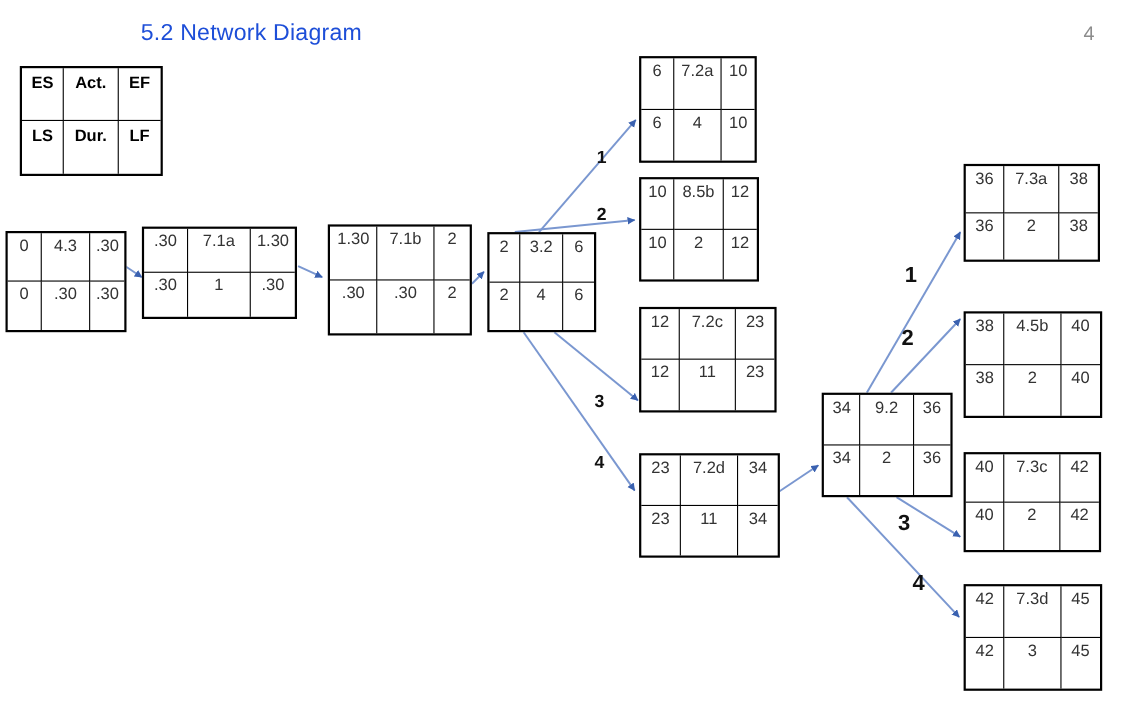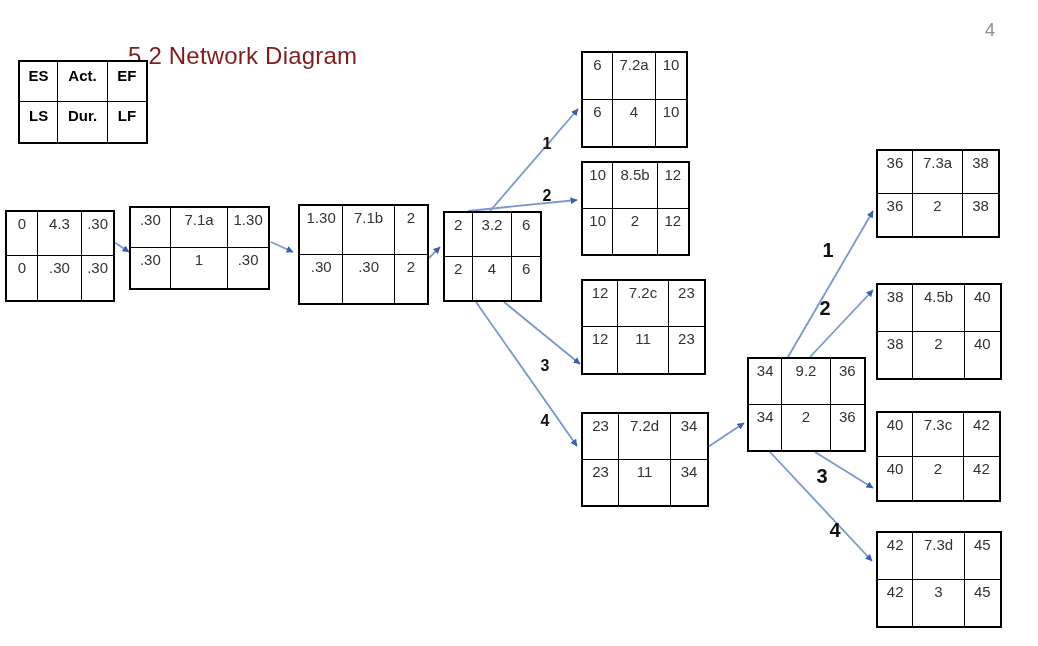--- a/index.html
+++ b/index.html
@@ -3,21 +3,21 @@
 <meta charset="utf-8">
 <style>
   * { box-sizing: border-box; margin: 0; padding: 0; }
   html, body { background: #ffffff; }
   body {
     width: 1038px; height: 646px; position: relative; overflow: hidden;
     font-family: "Liberation Sans", sans-serif;
   }
   .slide-title {
     position: absolute; left: 128px; top: 18px;
-    font-size: 24px; color: #7f1d1d; letter-spacing: 0.2px; margin-top: 24px;
+    font-size: 21px; color: #1d4ed8; letter-spacing: 0.2px;
   }
   .page-number {
     position: absolute; left: 975px; top: 20px; width: 30px;
     font-size: 18px; color: #8c8c8c; text-align: center;
   }
   .node {
     position: absolute; background: #ffffff;
     border: 2px solid #000;
     display: grid;
     grid-template-columns: 1fr 1.45fr 1fr;
@@ -59,21 +59,21 @@
   <line x1="468" y1="211" x2="577" y2="200" stroke-width="1.8" marker-end="url(#ah)" stroke="#7a97d0"></line>
   <line x1="504" y1="302" x2="580" y2="364" stroke-width="1.8" marker-end="url(#ah)" stroke="#7a97d0"></line>
   <line x1="476" y1="302" x2="577" y2="446" stroke-width="1.8" marker-end="url(#ah)" stroke="#7a97d0"></line>
   <line x1="708" y1="447" x2="744" y2="423" stroke-width="1.8" marker-end="url(#ah)" stroke="#7a97d0"></line>
   <line x1="788" y1="357" x2="873" y2="211" stroke-width="1.8" marker-end="url(#ah)" stroke="#7a97d0"></line>
   <line x1="810" y1="357" x2="873" y2="290" stroke-width="1.8" marker-end="url(#ah)" stroke="#7a97d0"></line>
   <line x1="815" y1="452" x2="873" y2="488" stroke-width="1.8" marker-end="url(#ah)" stroke="#7a97d0"></line>
   <line x1="770" y1="452" x2="872" y2="561" stroke-width="1.8" marker-end="url(#ah)" stroke="#7a97d0"></line>
 </svg>
 
-<div class="node legend" style="left:18px;top:60px;width:130px;height:84px;grid-template-columns:1fr 1.3fr 1fr">
+<div class="node legend" style="left:18px;top:60px;width:130px;height:100px;grid-template-columns:1fr 1.3fr 1fr">
   <div class="cell">ES</div>
   <div class="cell">Act.</div>
   <div class="cell">EF</div>
   <div class="cell">LS</div>
   <div class="cell">Dur.</div>
   <div class="cell">LF</div>
 </div>
 
 <div class="node" style="left:5px;top:210px;width:110px;height:92px">
   <div class="cell">0</div>

